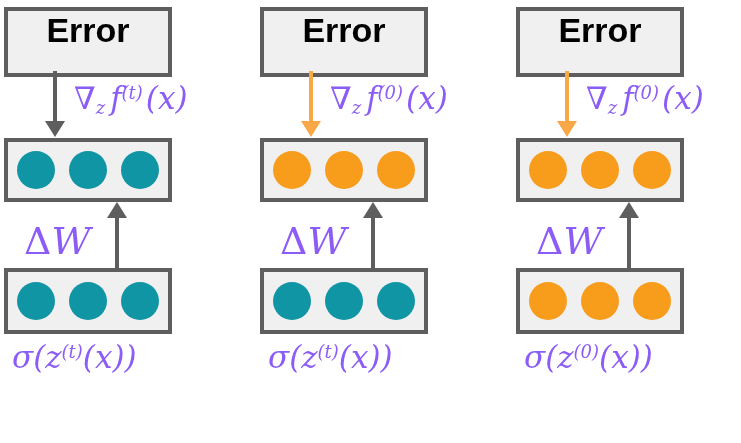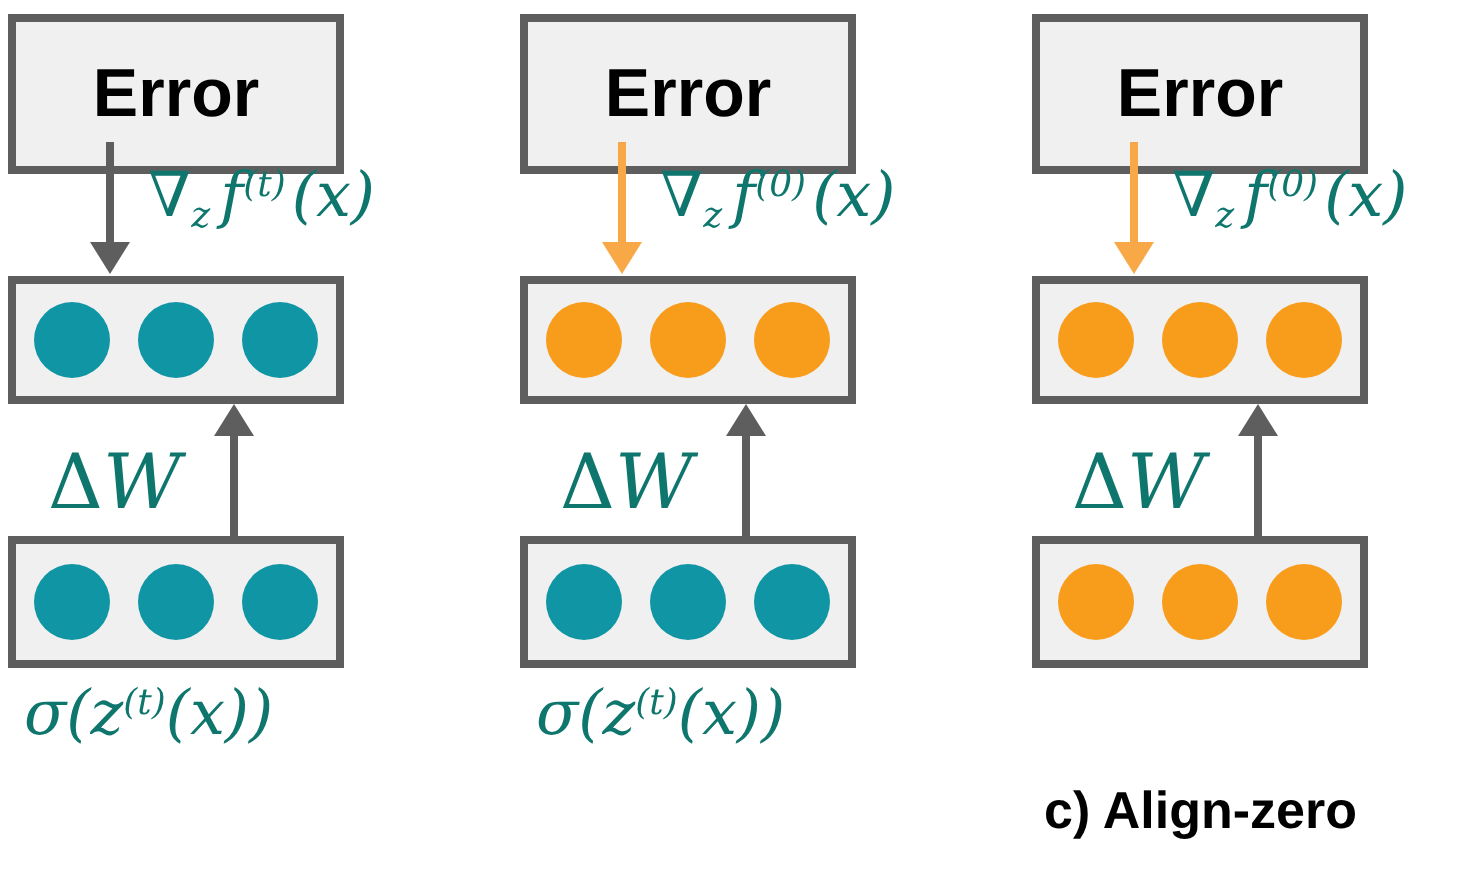--- a/index.html
+++ b/index.html
@@ -7,42 +7,42 @@
     position:relative;width:741px;height:443px;background:#ffffff;
     font-family:"Liberation Sans",sans-serif;overflow:hidden;
   }
   .column{position:absolute;top:0;width:168px;height:443px;}
   .col-a{left:4px;} .col-b{left:260px;} .col-c{left:516px;}
 
   .box{
     position:absolute;left:0;width:168px;background:#F0F0F0;
     border:4px solid #5E5E5E;box-sizing:border-box;
   }
-  .error-box{top:7px;height:80px;display:flex;align-items:center;justify-content:center;}
+  .error-box{top:7px;height:70px;display:flex;align-items:flex-start;justify-content:center;}
   .error-text{font-weight:bold;font-size:34px;color:#000;}
 
   .layer-box{display:flex;align-items:center;justify-content:center;gap:14px;}
   .top-box{top:138px;height:64px;}
   .bottom-box{top:268px;height:66px;}
   .unit{width:38px;height:38px;border-radius:50%;flex:0 0 auto;}
 
   .arrow-stem{position:absolute;width:4px;}
   .arrow-head{position:absolute;width:0;height:0;}
   .down-stem{left:49px;top:71px;height:52px;}
   .head-down{left:41px;top:121px;
     border-left:10px solid transparent;border-right:10px solid transparent;
     border-top:16px solid #5E5E5E;}
   .head-up{left:103px;top:202px;
     border-left:10px solid transparent;border-right:10px solid transparent;
     border-bottom:16px solid #5E5E5E;}
   .up-stem{left:111px;top:217px;height:51px;}
 
   .math{
     position:absolute;font-family:"DejaVu Serif","DejaVu Sans",serif;
-    color:#0f766e;white-space:nowrap;line-height:1;
+    color:#8b5cf6;white-space:nowrap;line-height:1;
   }
   .it{font-style:italic;}
   .up{font-style:normal;}
   .msub{font-size:0.58em;vertical-align:-0.3em;}
   .msup{font-size:0.58em;vertical-align:0.55em;}
   .grad-label{left:70px;top:83px;font-size:31px;}
   .grad-label .func{margin-left:5px;}
   .grad-label .arg{margin-left:3px;}
   .delta-label{left:20px;top:222px;font-size:38px;}
   .sigma-label{left:8px;top:342px;font-size:31px;}
@@ -131,16 +131,18 @@
     <div class="arrow-head head-up" style="border-bottom-color: rgb(94, 94, 94);"></div>
     <div class="arrow-stem up-stem" style="background: rgb(94, 94, 94);"></div>
     <div class="math delta-label">
       <span class="up">Δ</span><span class="it">W</span>
     </div>
     <div class="box layer-box bottom-box">
       <span class="unit" style="background: rgb(248, 156, 28);"></span>
       <span class="unit" style="background: rgb(248, 156, 28);"></span>
       <span class="unit" style="background: rgb(248, 156, 28);"></span>
     </div>
-    <div class="caption">c) Align-zero</div>
+    <div class="math sigma-label">
+      <span class="it">σ(</span><span class="it">z</span><span class="it msup">(0)</span><span class="it">(x))</span>
+    </div>
   </div>
 
 </div>
 
 </body></html>

